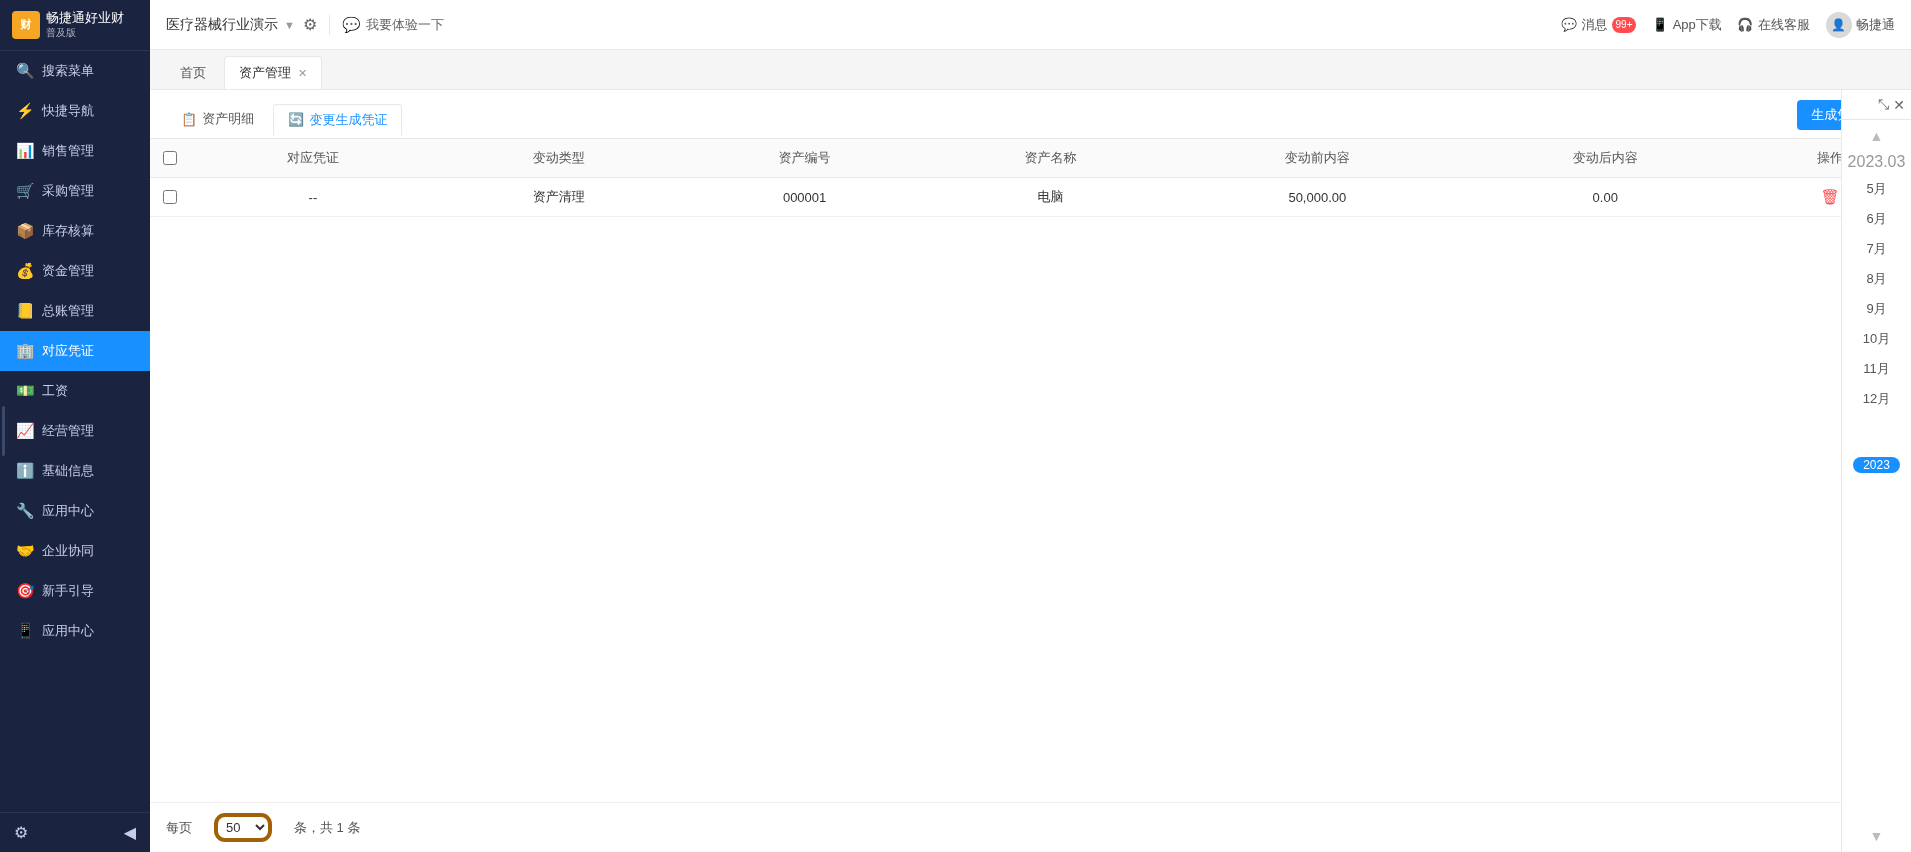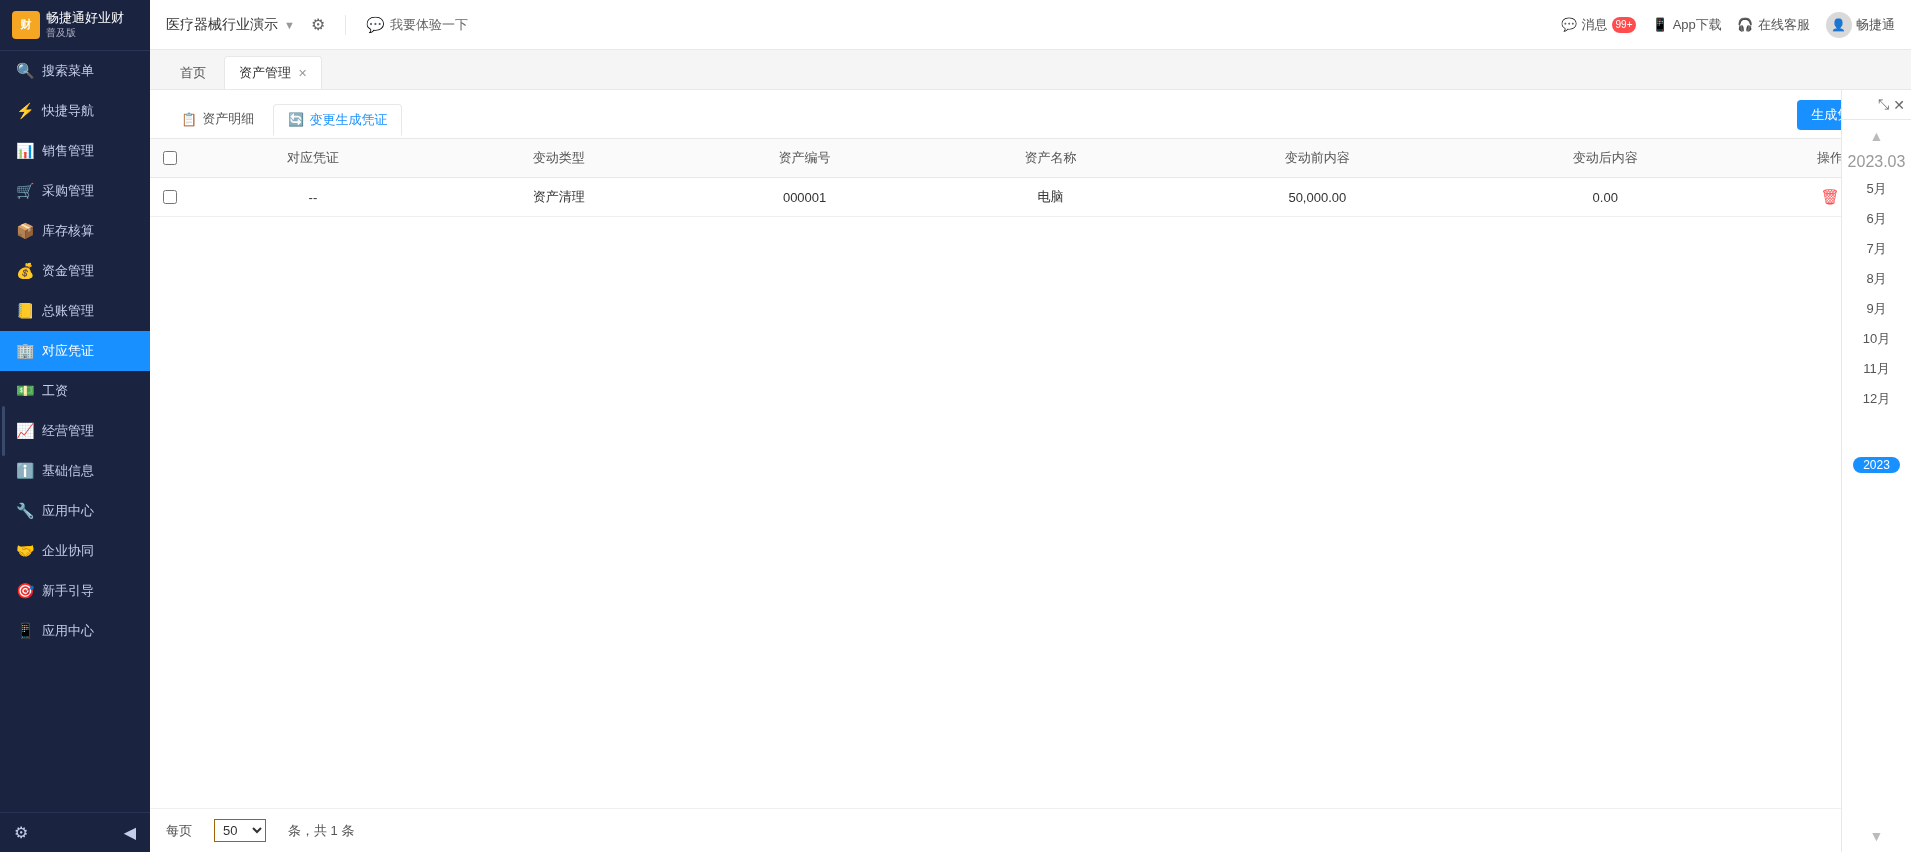--- a/index.html
+++ b/index.html
@@ -62,21 +62,21 @@
     }
 
     
     .topbar {
       background: #fff;
       height: 50px;
       display: flex;
       align-items: center;
       padding: 0 16px;
       border-bottom: 1px solid #e8e8e8;
-      gap: 12px;
+      gap: 4px;
     }
     .topbar-company {
       display: flex; align-items: center; gap: 6px;
       font-size: 14px; color: #333; cursor: pointer;
     }
     .topbar-company-arrow { color: #999; font-size: 11px; }
     .topbar-gear { color: #666; cursor: pointer; font-size: 16px; margin-left: 4px; }
     .topbar-divider { width: 1px; height: 20px; background: #e8e8e8; margin: 0 8px; }
     .topbar-experience {
       display: flex; align-items: center; gap: 5px;
@@ -222,21 +222,21 @@
 
     
     .pagination-bar {
       padding: 10px 16px;
       border-top: 1px solid #f0f0f0;
       display: flex; align-items: center; gap: 22px;
       font-size: 13px; color: #555;
       background: #fff;
     }
     .per-page-select {
-      border: 1px solid #a16207; border-radius: 0;
+      border: 4px solid #a16207; border-radius: 11px;
       padding: 2px 4px; font-size: 13px; color: #333;
       background: #fff;
     }
 
     
     .side-panel {
       width: 70px;
       background: #fff;
       border-left: 1px solid #e8e8e8;
       display: flex;

